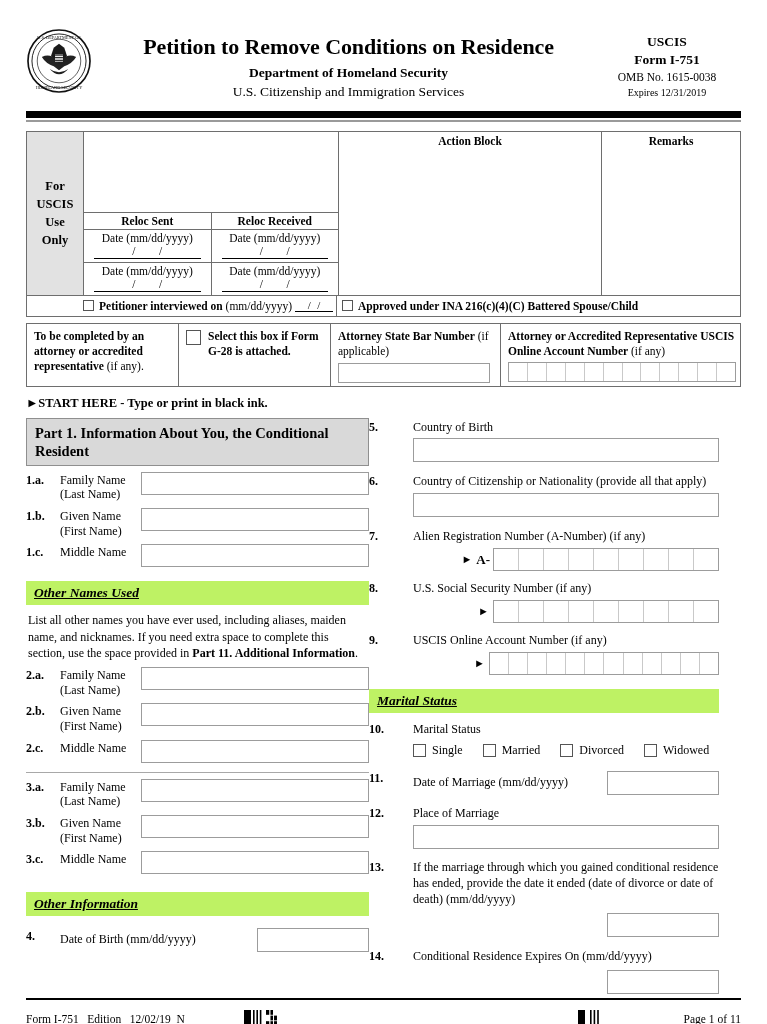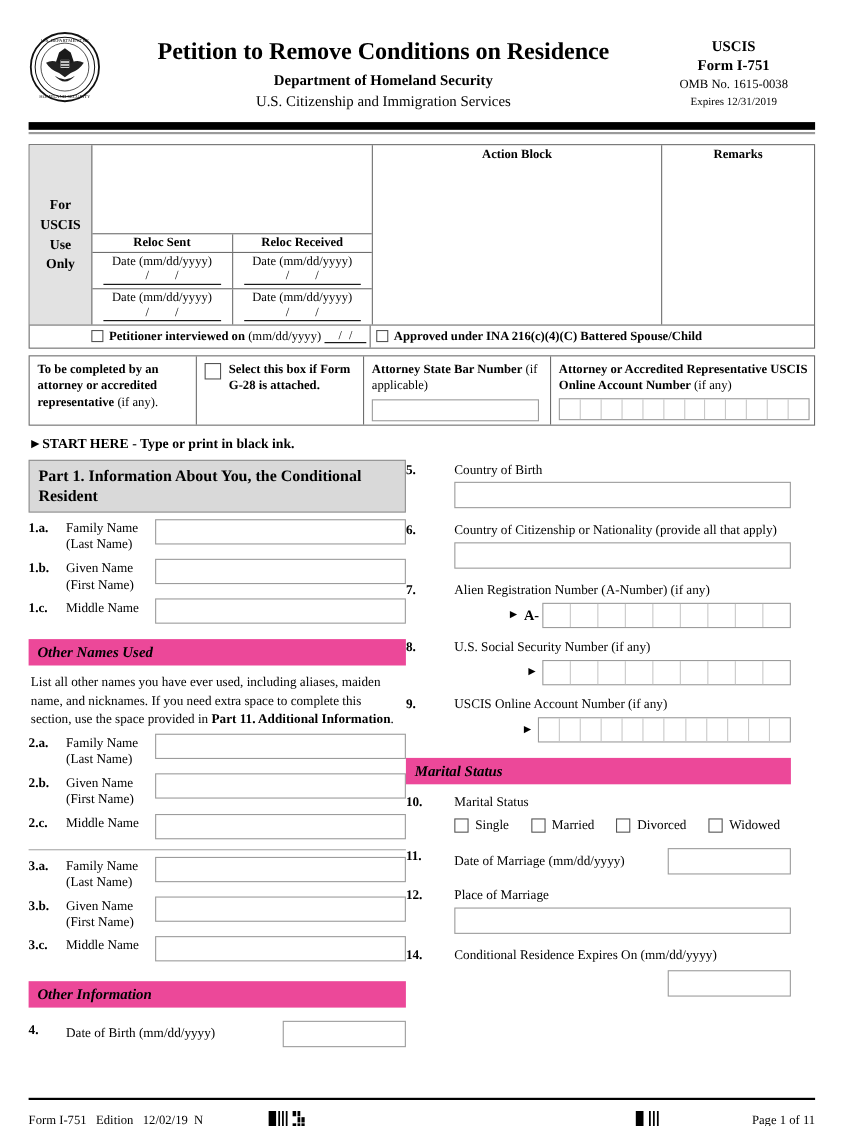--- a/index.html
+++ b/index.html
@@ -277,26 +277,27 @@
 
   .part-head {
     background: #d9d9d9;
     border: 1px solid #8f8f8f;
     font-size: 14.5px;
     font-weight: bold;
     padding: 5px 8px 5px 8px;
     line-height: 1.25;
   }
   .sub-head {
-    background: #ec4899;
+    background: #bef264;
     font-size: 13.5px;
     font-weight: bold;
     font-style: italic;
     padding: 4px 8px 4px 8px;
     margin-top: 0px;
+    text-decoration: underline;
   }
   .para {
     font-size: 12px;
     line-height: 1.36;
     margin: 7px 2px 0 2px;
   }
 
   .row {
     display: flex;
     align-items: flex-start;
@@ -787,20 +788,29 @@
       <div class="rrow" style="margin-top:11px">
         <div class="rhead">
           <div class="rnum">12.</div>
           <div class="rtxt">Place of Marriage</div>
         </div>
         <div class="rbox-full">
             <div class="input-box"></div>
           </div>
       </div>
 
+      <div class="rrow" style="margin-top:11px">
+        <div class="rhead">
+          <div class="rnum">13.</div>
+          <div class="rtxt">If the marriage through which you gained conditional residence has ended, provide the date it ended (date of divorce or date of death) (mm/dd/yyyy)</div>
+        </div>
+        <div style="display:flex;margin-top:5px">
+          <div class="input-box small-date-box"></div>
+        </div>
+      </div>
 
       <div class="rrow" style="margin-top:12px">
         <div class="rhead">
           <div class="rnum">14.</div>
           <div class="rtxt">Conditional Residence Expires On (mm/dd/yyyy)</div>
         </div>
         <div style="display:flex;margin-top:5px">
           <div class="input-box small-date-box"></div>
         </div>
       </div>

